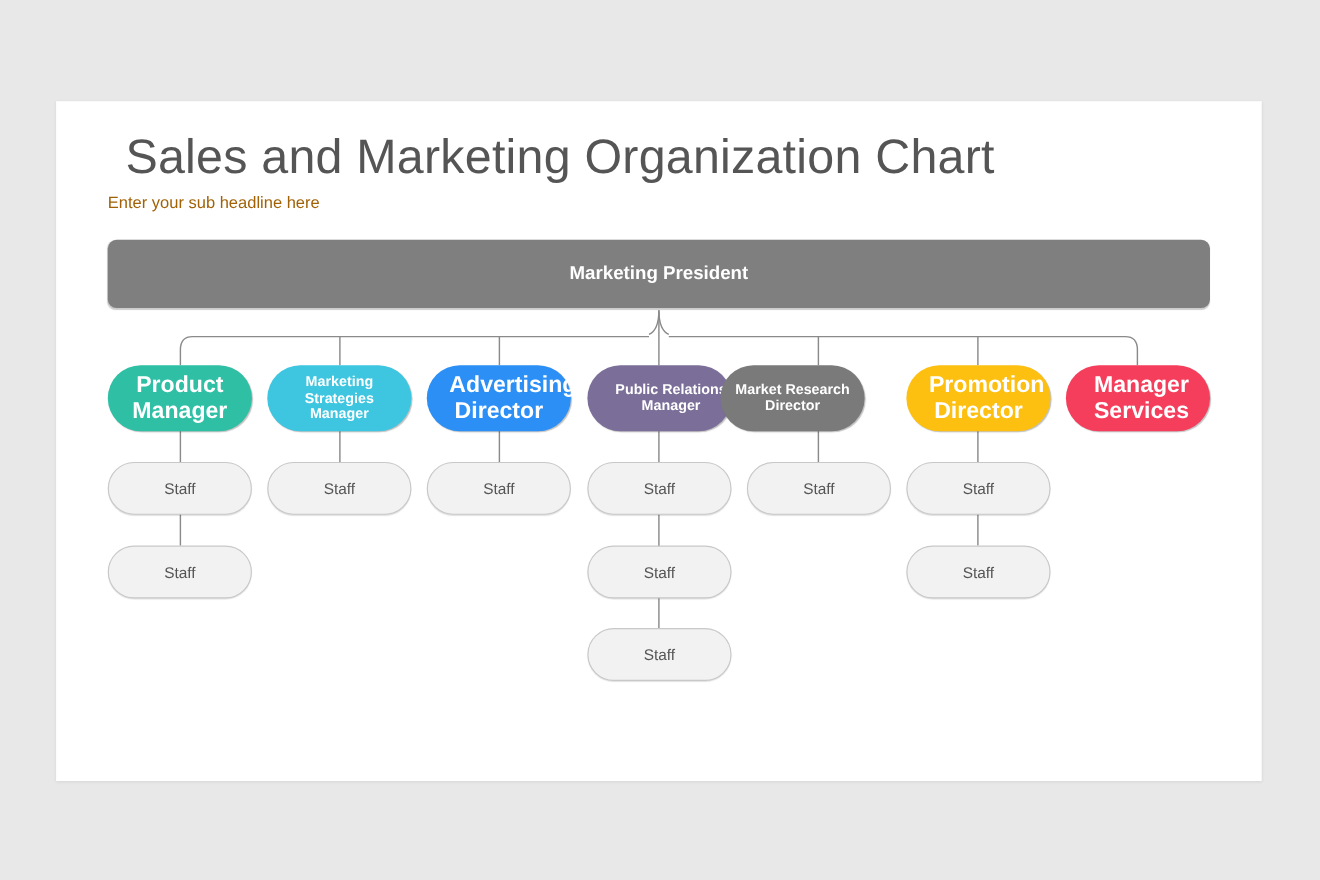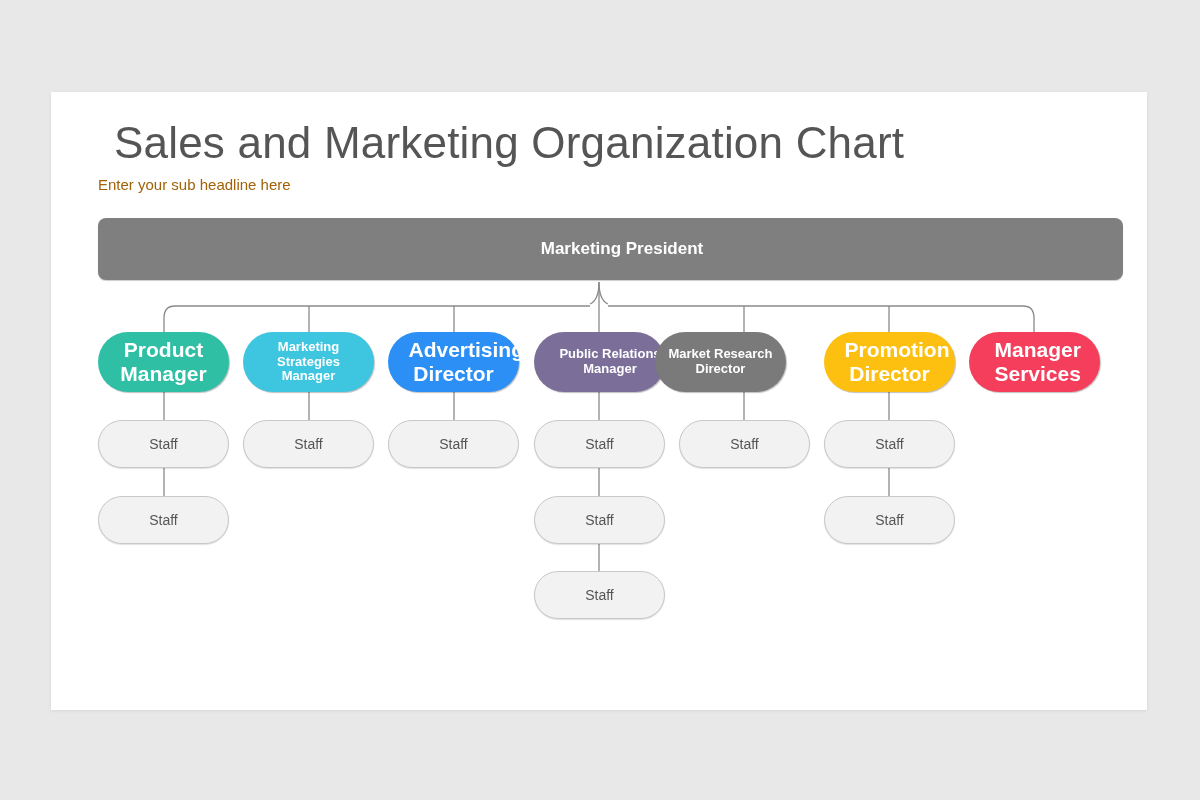--- a/index.html
+++ b/index.html
@@ -1,20 +1,20 @@
 <!DOCTYPE html>
 <html><head>
 <meta charset="utf-8">
 <style>
   html,body{margin:0;padding:0;}
   body{width:1200px;height:800px;background:#e9e8e9;position:relative;overflow:hidden;font-family:"Liberation Sans",sans-serif;}
   .slide{position:absolute;left:51px;top:92px;width:1096px;height:618px;background:#ffffff;box-shadow:0 1px 3px rgba(0,0,0,0.08);}
   .title{position:absolute;left:98px;top:118px;font-size:44px;color:#555555;font-family:"Liberation Sans",sans-serif;letter-spacing:0.2px;white-space:nowrap;margin-left:16px;}
   .subtitle{position:absolute;left:98px;top:176px;font-size:15px;color:#a16207;white-space:nowrap;}
-  .root{position:absolute;left:98px;top:218px;width:1002px;height:62px;background:#7f7f7f;border-radius:8px;display:flex;align-items:center;justify-content:center;color:#fff;font-weight:bold;font-size:17px;box-shadow:0 1px 1px rgba(0,0,0,0.2);padding-left:23px;}
+  .root{position:absolute;left:98px;top:218px;width:1002px;height:62px;background:#7f7f7f;border-radius:8px;display:flex;align-items:center;justify-content:center;color:#fff;font-weight:bold;font-size:17px;box-shadow:0 1px 1px rgba(0,0,0,0.2);}
   svg.lines{position:absolute;left:0;top:0;}
   .node{position:absolute;width:131px;height:60px;border-radius:30px;display:flex;align-items:center;justify-content:center;text-align:center;color:#fff;font-weight:bold;box-sizing:border-box;line-height:1.15;box-shadow:1px 1px 1px rgba(0,0,0,0.25);}
   .node.lg{font-size:21px;}
   .node.sm{font-size:13px;}
   .staff{position:absolute;width:131px;height:48px;border-radius:24px;background:#f2f2f2;border:1px solid #c8c8c8;box-sizing:border-box;display:flex;align-items:center;justify-content:center;color:#555;font-size:14px;box-shadow:0 1px 1px rgba(0,0,0,0.12);}
 </style>
 </head>
 <body>
 
 <div class="slide"></div>

